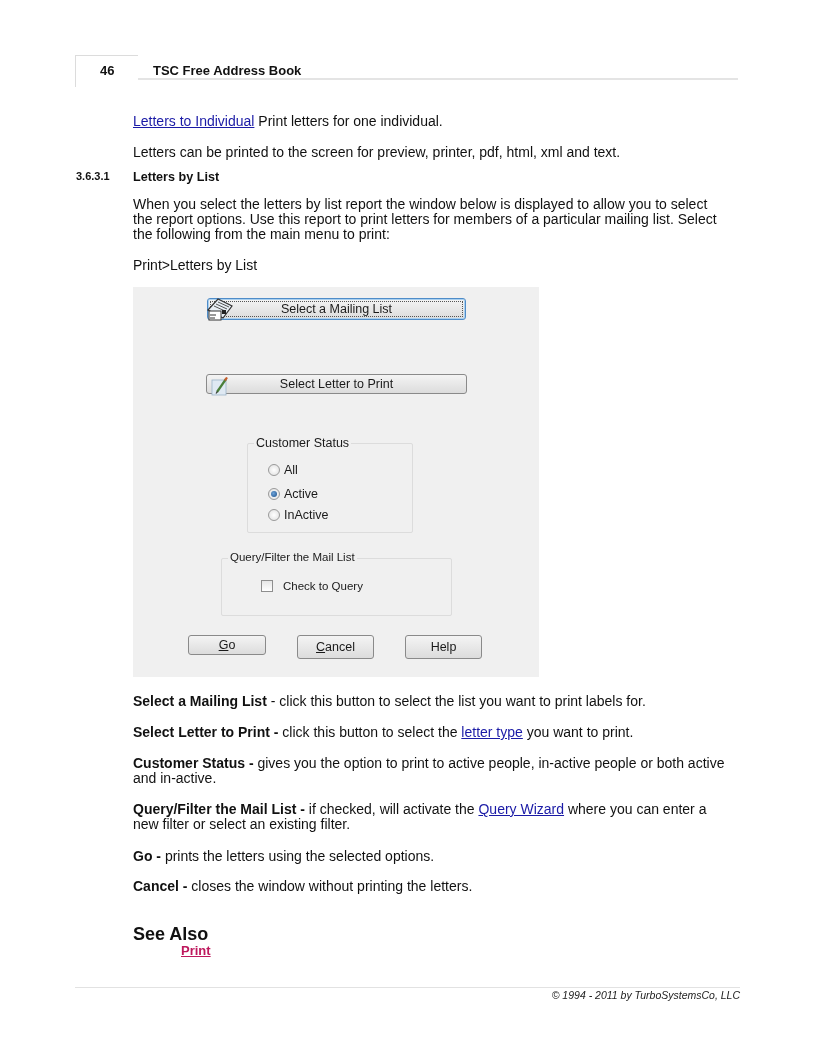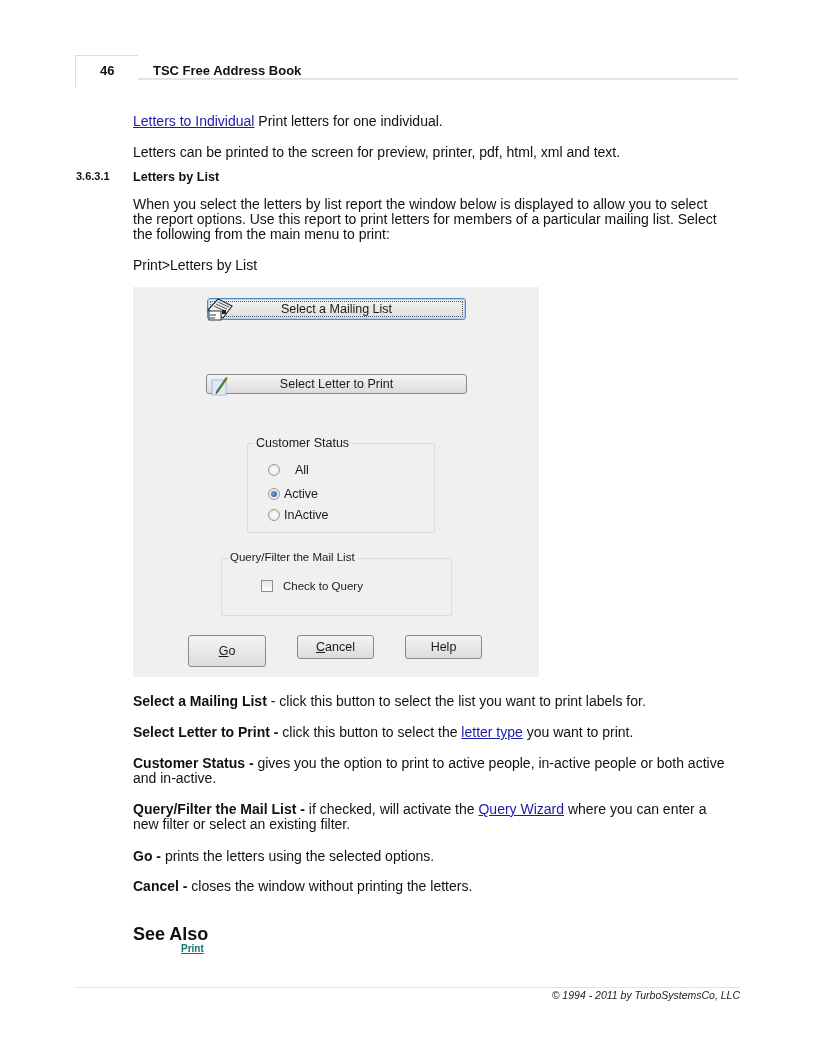--- a/index.html
+++ b/index.html
@@ -22,35 +22,35 @@
   .wbtn { position: absolute; background: linear-gradient(#f4f4f4, #dcdcdc); border: 1px solid #8a8a8a; border-radius: 3px; font-size: 12.5px; color: #1a1a1a; text-align: center; }
   .btn-mailing { left: 74px; top: 11px; width: 259px; height: 22px; border-color: #4f8cc8; box-shadow: inset 0 0 0 1px #a9d0f0; }
   .btn-mailing .focus { position: absolute; left: 2px; top: 2px; right: 2px; bottom: 2px; border: 1px dotted #555; }
   .btn-letter { left: 73px; top: 87px; width: 261px; height: 20px; }
   .btn-label { position: absolute; top: 50%; transform: translateY(-50%); width: 100%; left: 0; }
   .icon-mail { position: absolute; left: -3px; top: -3px; width: 30px; height: 28px; }
   .icon-pen { position: absolute; left: 4px; top: 2px; width: 20px; height: 20px; }
 
   .group { position: absolute; border: 1px solid #dcdcdc; border-radius: 2px; }
   .group-legend { position: absolute; top: -8px; background: #f0f0f0; padding: 0 2px; font-size: 12.5px; color: #1a1a1a; }
-  .grp-status { left: 114px; top: 156px; width: 188px; height: 90px; }
+  .grp-status { left: 114px; top: 156px; width: 166px; height: 90px; }
   .grp-query { left: 88px; top: 271px; width: 231px; height: 58px; }
 
   .radio-row { position: absolute; font-size: 12.5px; color: #1a1a1a; display: flex; align-items: center; }
   .radio { width: 12px; height: 12px; border-radius: 50%; border: 1px solid #9a9a9a; background: radial-gradient(#ffffff, #dedede); margin-right: 4px; position: relative; }
   .radio.checked::after { content: ""; position: absolute; left: 2px; top: 2px; width: 6px; height: 6px; border-radius: 50%; background: radial-gradient(circle at 40% 40%, #6da3d8, #1c4f8a); }
   .checkbox { width: 12px; height: 12px; border: 1px solid #8e8e8e; background: linear-gradient(#e6e6e6, #ffffff); margin-right: 4px; }
 
-  .btn-go { left: 55px; top: 348px; width: 78px; height: 32px; }
+  .btn-go { left: 55px; top: 348px; width: 78px; height: 20px; }
   .btn-cancel { left: 164px; top: 348px; width: 77px; height: 24px; }
   .btn-help { left: 272px; top: 348px; width: 77px; height: 24px; padding-left: 8px; }
   .u { text-decoration: underline; }
 
   .see-also { position: absolute; left: 133px; top: 924px; font-size: 18px; font-weight: bold; }
-  .see-link { position: absolute; left: 181px; top: 943px; font-size: 10px; font-weight: bold; color: #0f766e; text-decoration: underline; }
+  .see-link { position: absolute; left: 181px; top: 943px; font-size: 13px; font-weight: bold; color: #be185d; text-decoration: underline; }
   .footer-rule { position: absolute; left: 75px; top: 987px; width: 665px; height: 1px; background: #e2e2e2; }
   .copyright { position: absolute; right: 76px; top: 989px; font-size: 10.5px; font-style: italic; color: #222; }
 </style>
 </head>
 <body>
 
 <div class="header-box"></div>
 <div class="page-num">46</div>
 <div class="book-title">TSC Free Address Book</div>
 <div class="header-rule"></div>
@@ -86,21 +86,21 @@
       <rect x="1" y="3" width="14" height="15" fill="#dfe9f3" stroke="#9bb3c9" stroke-width="0.8"></rect>
       <line x1="6" y1="15" x2="15" y2="2" stroke="#4a7f3a" stroke-width="2.2"></line>
       <line x1="14" y1="3.5" x2="16" y2="0.5" stroke="#c85a2a" stroke-width="2.2"></line>
       <line x1="5" y1="16.5" x2="6.5" y2="14.5" stroke="#333" stroke-width="1.2"></line>
     </svg>
     <span class="btn-label">Select Letter to Print</span>
   </div>
 
   <div class="group grp-status">
     <span class="group-legend" style="left:6px;">Customer Status</span>
-    <div class="radio-row" style="left:20px; top:19px;gap:11px;">
+    <div class="radio-row" style="left:20px; top:19px;">
       <span class="radio"></span>
       <span>All</span>
     </div>
     <div class="radio-row" style="left:20px; top:43px;">
       <span class="radio checked"></span>
       <span>Active</span>
     </div>
     <div class="radio-row" style="left:20px; top:64px;">
       <span class="radio"></span>
       <span>InActive</span>

